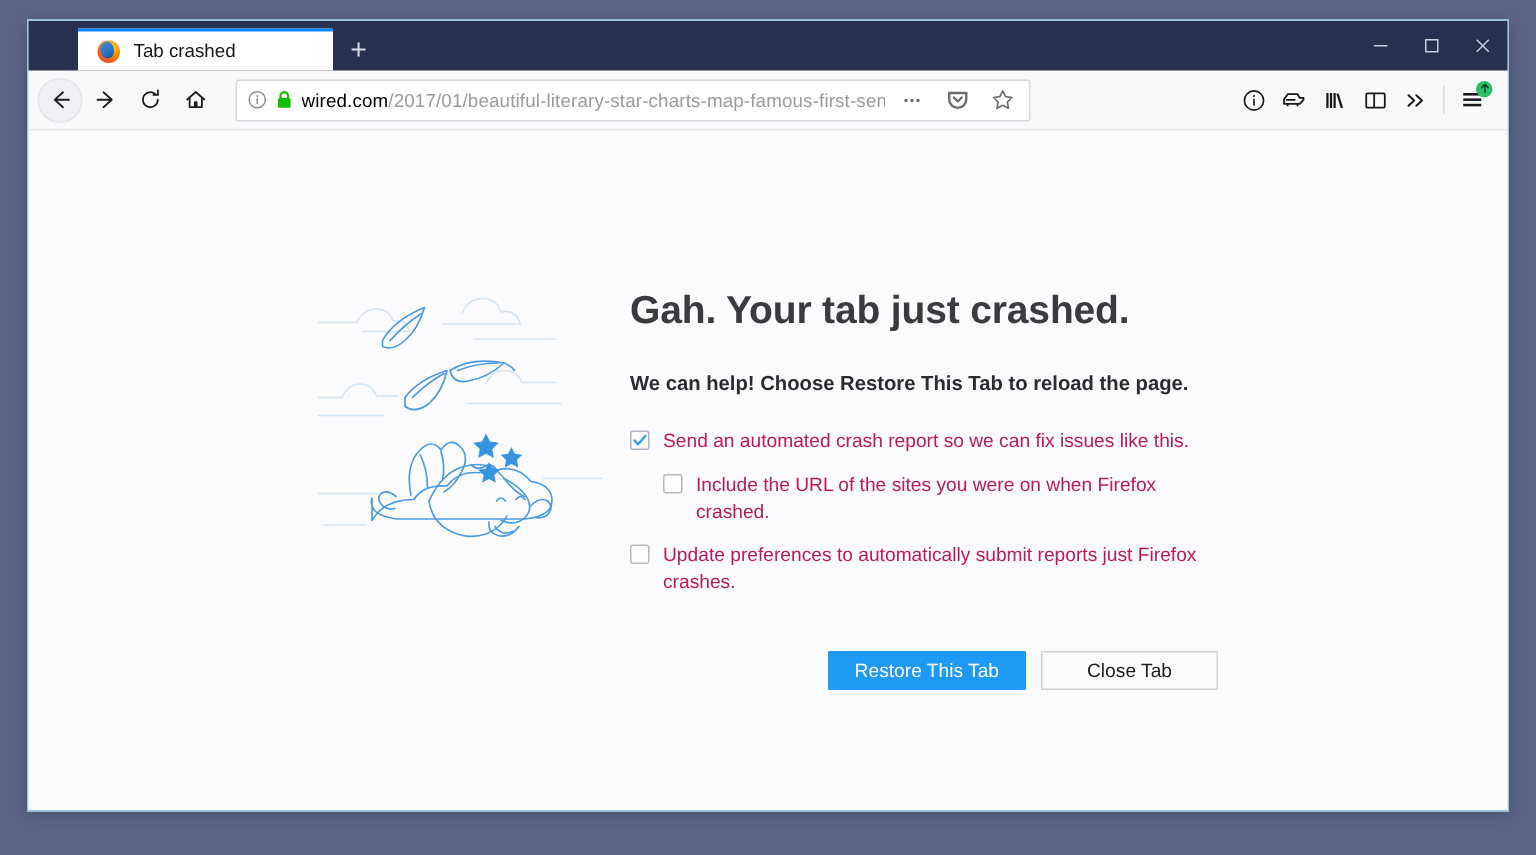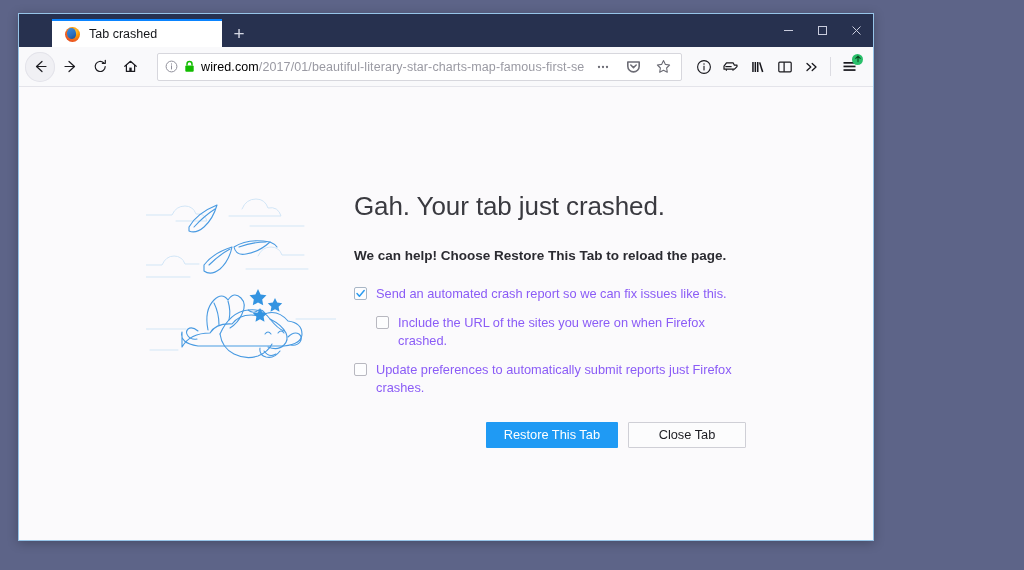--- a/index.html
+++ b/index.html
@@ -10,21 +10,21 @@
   }
   body {
     background: #5d6488;
     position: relative;
   }
 
   
   #browser-window {
     position: absolute;
     left: 18px; top: 13px;
-    width: 856px; height: 528px;
+    width: 988px; height: 528px;
     border: 1px solid #96c4e8;
     background: #fbfbfd;
     box-shadow: 0 2px 10px rgba(0,0,0,.25);
   }
 
   
   #tabbar {
     position: relative;
     height: 33px;
     background: #27314f;
@@ -170,59 +170,59 @@
     gap: 18px;
     align-items: flex-start;
   }
 
   #crash-illustration { width: 190px; height: 215px; flex: none; opacity: .95; }
 
   #crash-text-block { width: 392px; padding-top: 12px; }
 
   #crash-title {
     font-size: 26px;
-    font-weight: 400;
+    font-weight: 700;
     color: #3a3a40;
     letter-spacing: -.1px;
     margin-bottom: 26px;
   }
   #crash-subtitle {
     font-size: 13.5px;
     font-weight: bold;
     color: #2b2b31;
     margin-bottom: 22px;
   }
 
   .cbrow {
     display: flex;
     align-items: flex-start;
     gap: 9px;
     margin-bottom: 10px;
     font-size: 12.8px;
-    color: #8b5cf6;
+    color: #be185d;
     line-height: 1.45;
   }
   .cbrow.indented { padding-left: 22px; }
   .cbox {
     flex: none;
     width: 13px; height: 13px;
     margin-top: 2px;
     border: 1px solid #b8b8c0;
     border-radius: 2px;
     background: #fdfdfe;
     display: flex; align-items: center; justify-content: center;
   }
   .cbox.checked { border-color: #a8b6c6; }
   .cbox svg { display: block; }
 
   #button-row {
     display: flex;
     gap: 10px;
     justify-content: flex-end;
-    margin-top: 24px;
+    margin-top: 36px;
   }
   #restore-tab-button {
     background: #1f9af4;
     color: #ffffff;
     border: none;
     font-size: 12.8px;
     font-family: "Liberation Sans", sans-serif;
     padding: 0 18px;
     height: 26px;
     border-radius: 1px;

